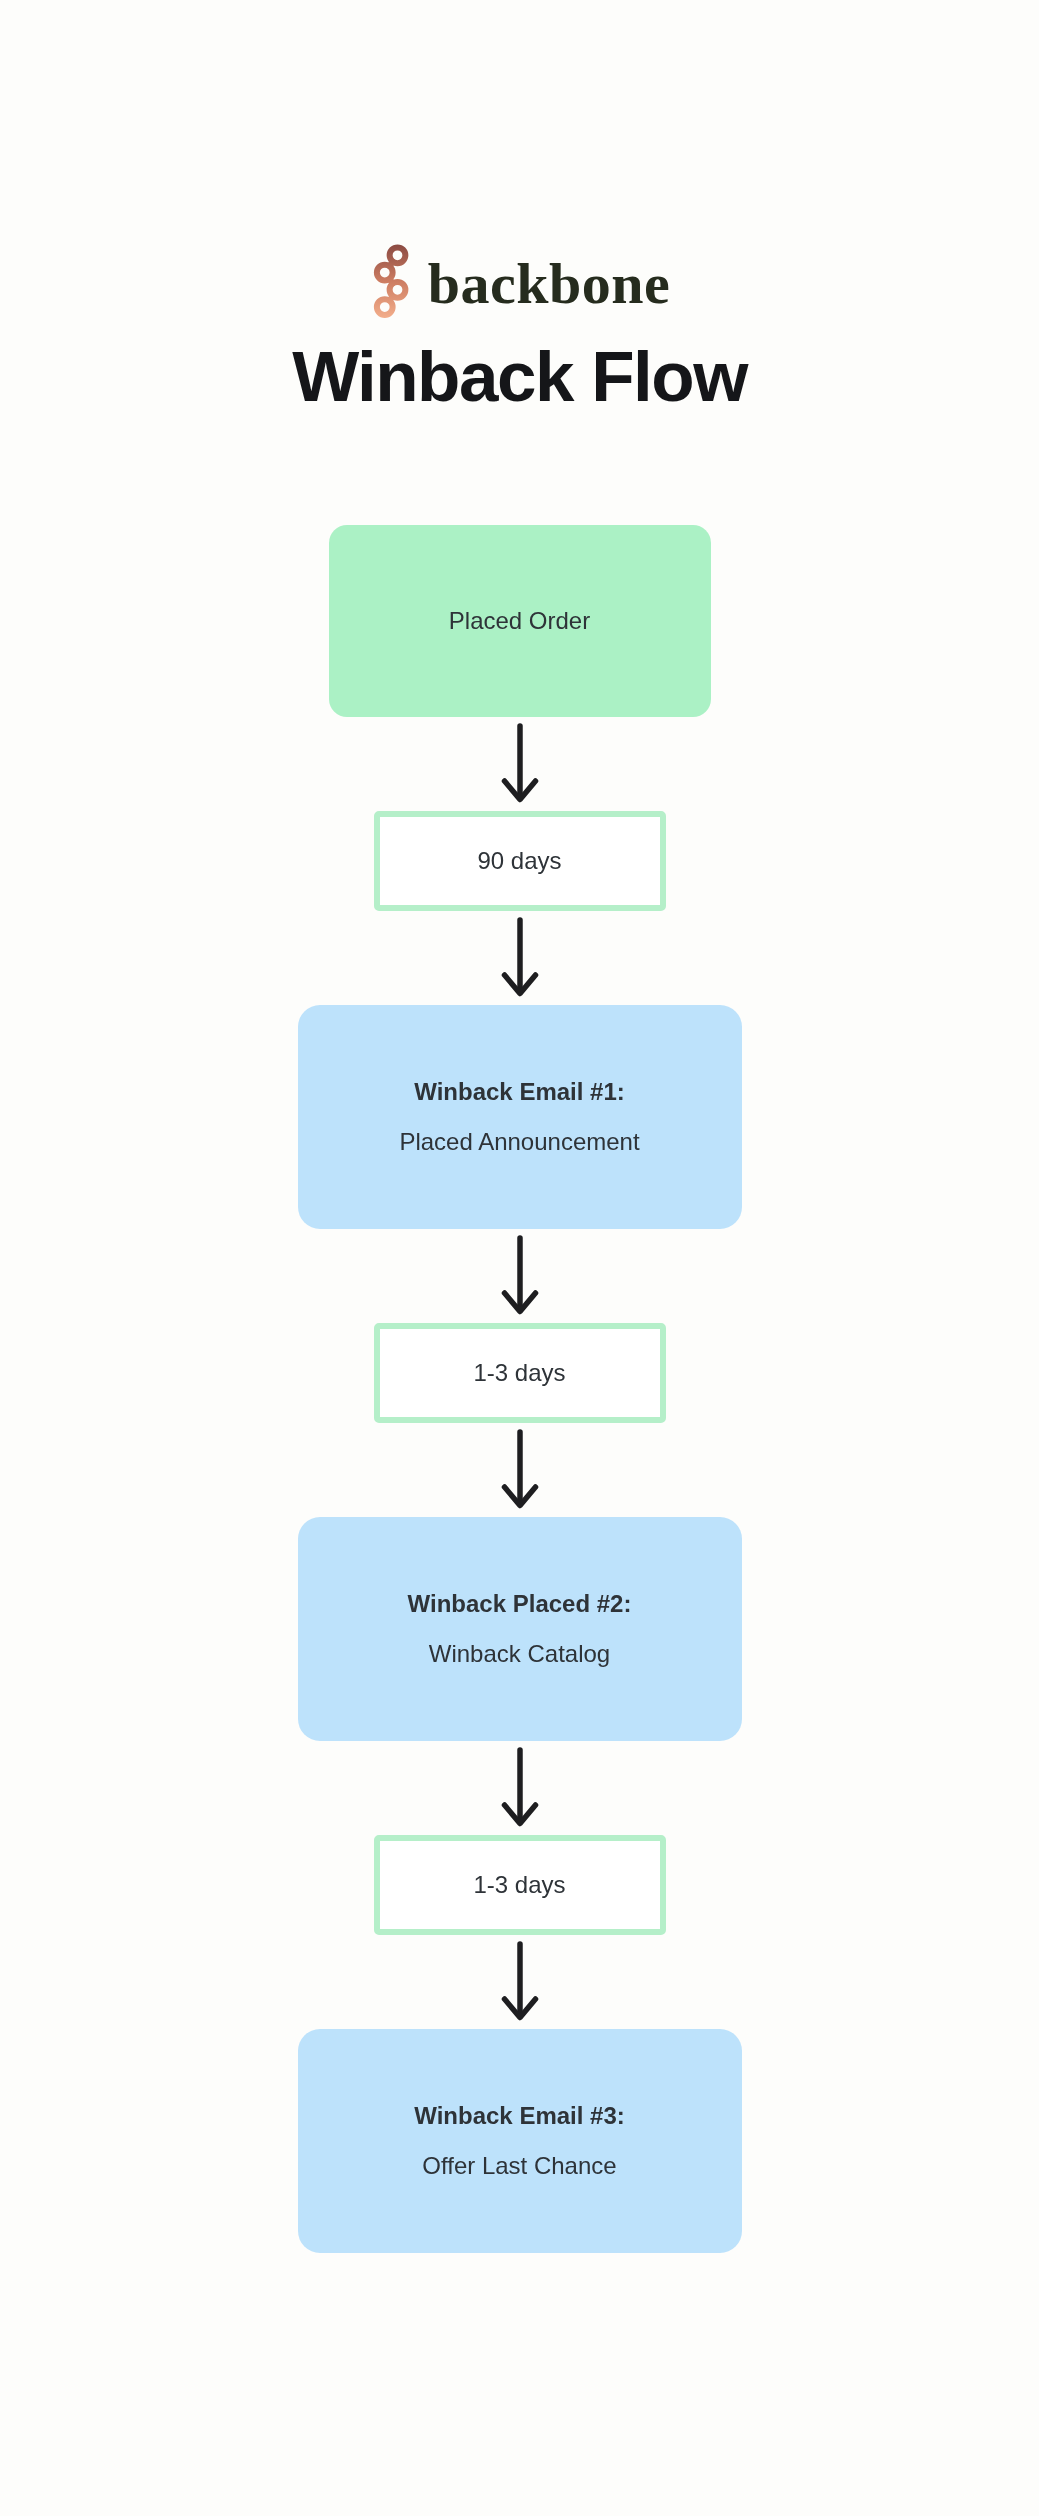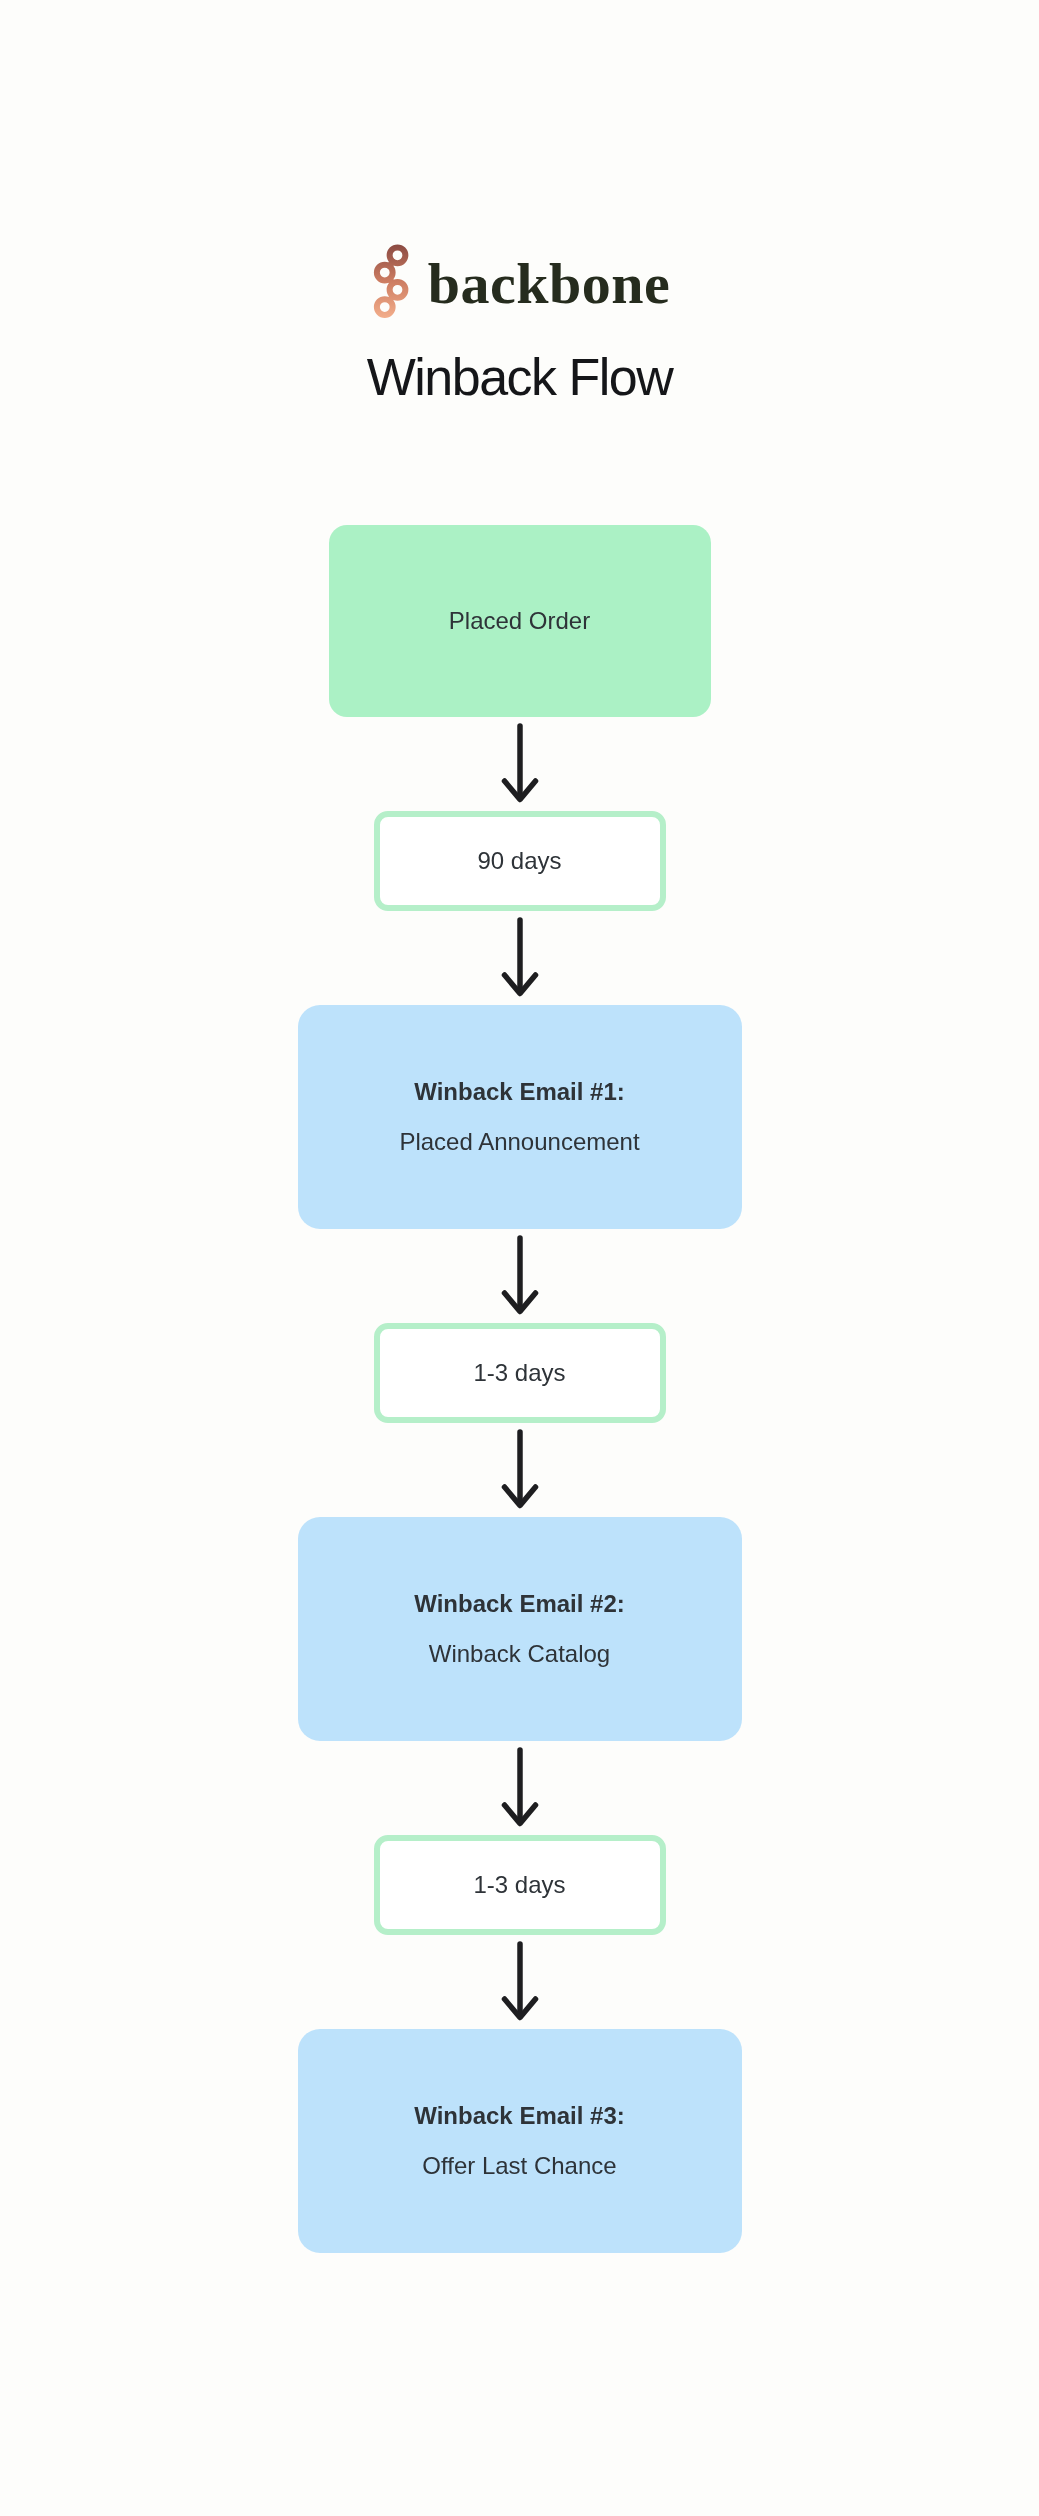--- a/index.html
+++ b/index.html
@@ -29,23 +29,23 @@
     font-family: "Liberation Serif", serif;
     font-weight: 700;
     font-size: 58px;
     letter-spacing: 0.5px;
     color: #262c1e;
     line-height: 1;
     padding-top: 4px;
   }
   .page-title {
     margin-top: 14px;
-    font-size: 52px;
+    font-size: 71px;
     line-height: 88px;
-    font-weight: 400;
+    font-weight: 700;
     letter-spacing: -1.5px;
     color: #151619;
   }
   
   .node {
     display: flex;
     flex-direction: column;
     align-items: center;
     justify-content: center;
     text-align: center;
@@ -56,21 +56,21 @@
   .node-event {
     margin-top: 104px;
     width: 382px;
     height: 192px;
     border-radius: 18px;
     background: #abf1c5;
   }
   .node-delay {
     width: 292px;
     height: 100px;
-    border-radius: 14px;
+    border-radius: 5px;
     border: 6px solid #b5efc9;
     background: #ffffff;
   }
   .node-email {
     width: 444px;
     height: 224px;
     border-radius: 22px;
     background: #bde2fb;
     line-height: 50px;
   }
@@ -140,21 +140,21 @@
 
   <div class="node node-delay">
     <span>1-3 days</span>
   </div>
 
   <svg class="arrow" viewBox="0 0 44 82">
       <use href="#arrow-def"></use>
     </svg>
 
   <div class="node node-email">
-    <span class="email-title">Winback Email #2:</span>
+    <span class="email-title">Winback Placed #2:</span>
     <span class="email-subtitle">Winback Catalog</span>
   </div>
 
   <svg class="arrow" viewBox="0 0 44 82">
       <use href="#arrow-def"></use>
     </svg>
 
   <div class="node node-delay">
     <span>1-3 days</span>
   </div>

